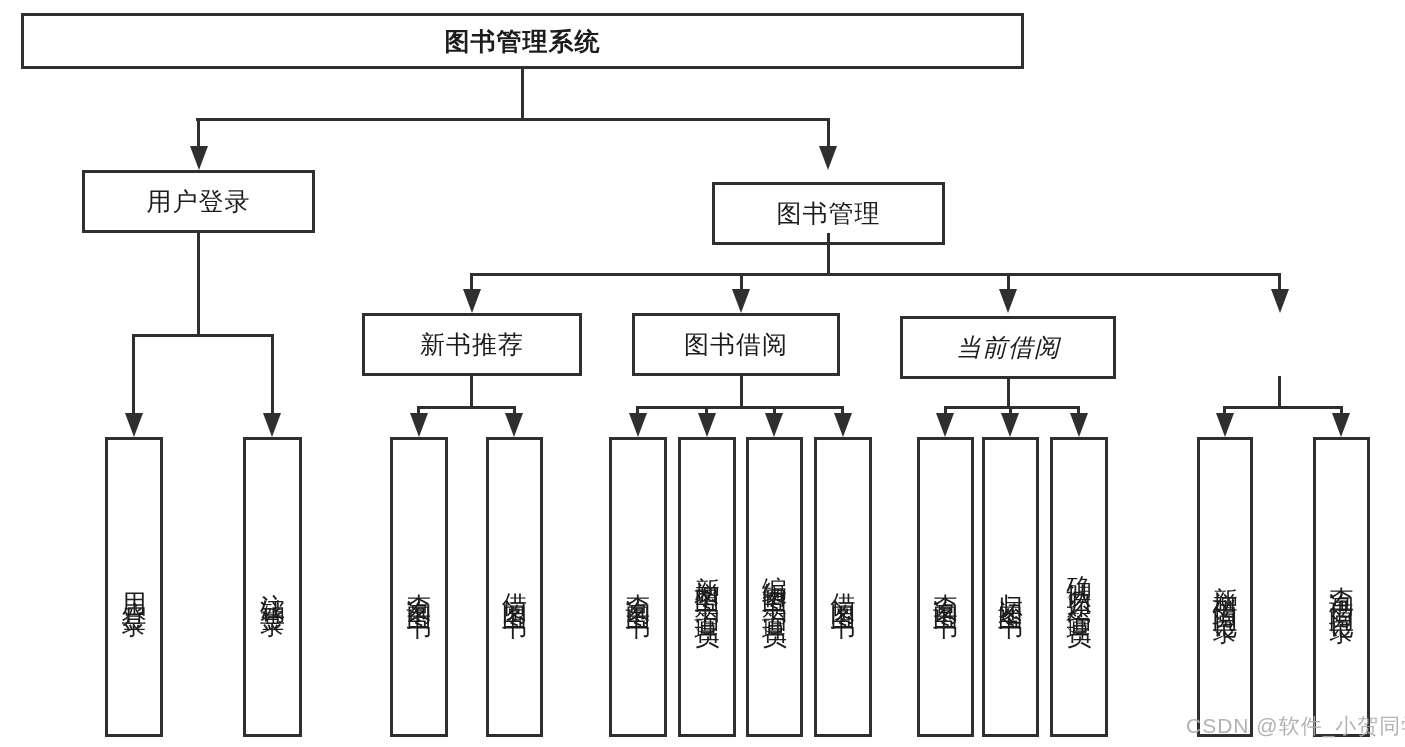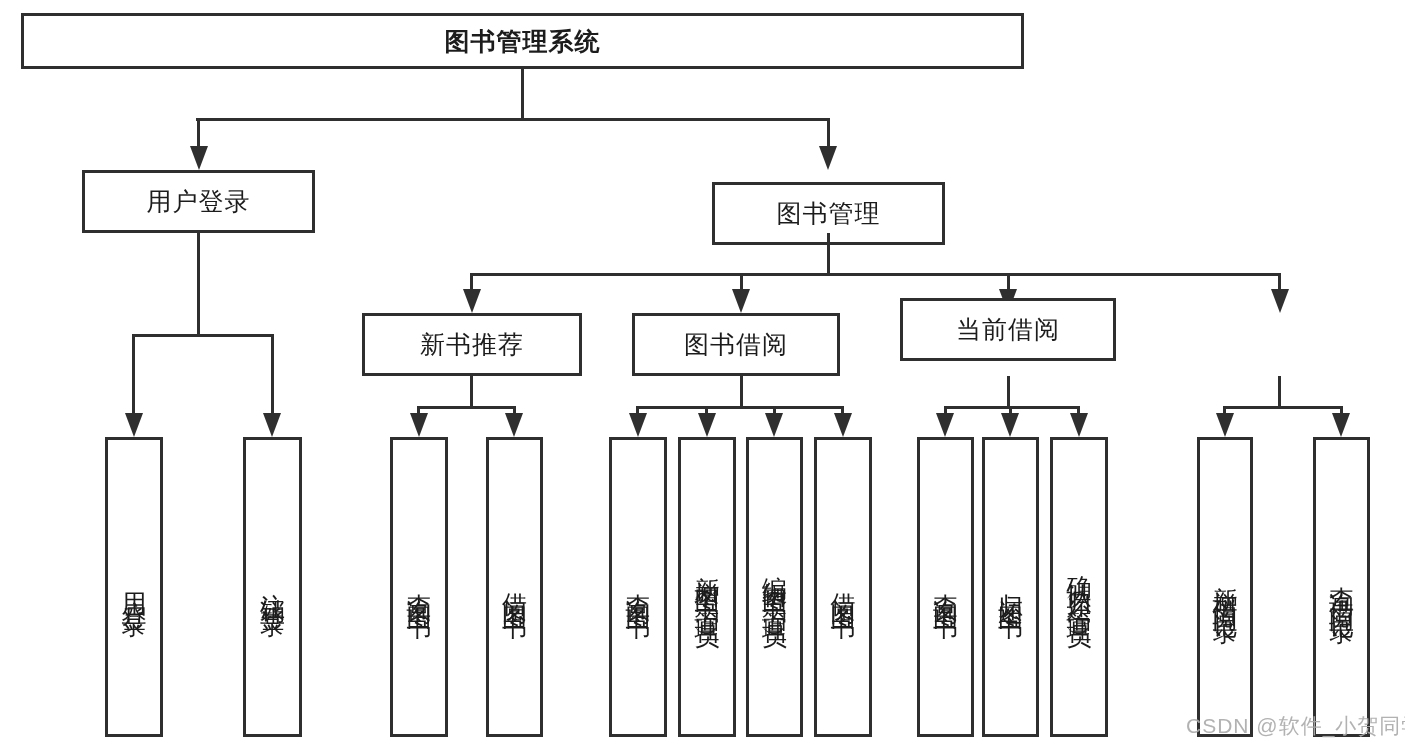--- a/index.html
+++ b/index.html
@@ -72,21 +72,21 @@
   <div class="ar" style="left:732px;top:289px;"></div>
   <div class="ar" style="left:999px;top:289px;"></div>
   <div class="ar" style="left:1271px;top:289px;"></div>
 
   <div class="node" style="left:362px;top:313px;width:220px;height:63px;">
     <span class="lbl">新书推荐</span>
   </div>
   <div class="node" style="left:632px;top:313px;width:208px;height:63px;text-align:center;">
     <span class="lbl">图书借阅</span>
   </div>
-  <div class="node" style="left:900px;top:298px;width:216px;height:63px;">
+  <div class="node" style="left:900px;top:316px;width:216px;height:63px;font-style:italic;">
     <span class="lbl">当前借阅</span>
   </div>
 
   <div class="vl" style="left:470px;top:376px;height:33px;"></div>
   <div class="hl" style="left:417px;top:406px;width:99px;"></div>
   <div class="vl" style="left:417px;top:406px;height:10px;"></div>
   <div class="vl" style="left:513px;top:406px;height:10px;"></div>
   <div class="ar" style="left:410px;top:413px;"></div>
   <div class="ar" style="left:505px;top:413px;"></div>
 

